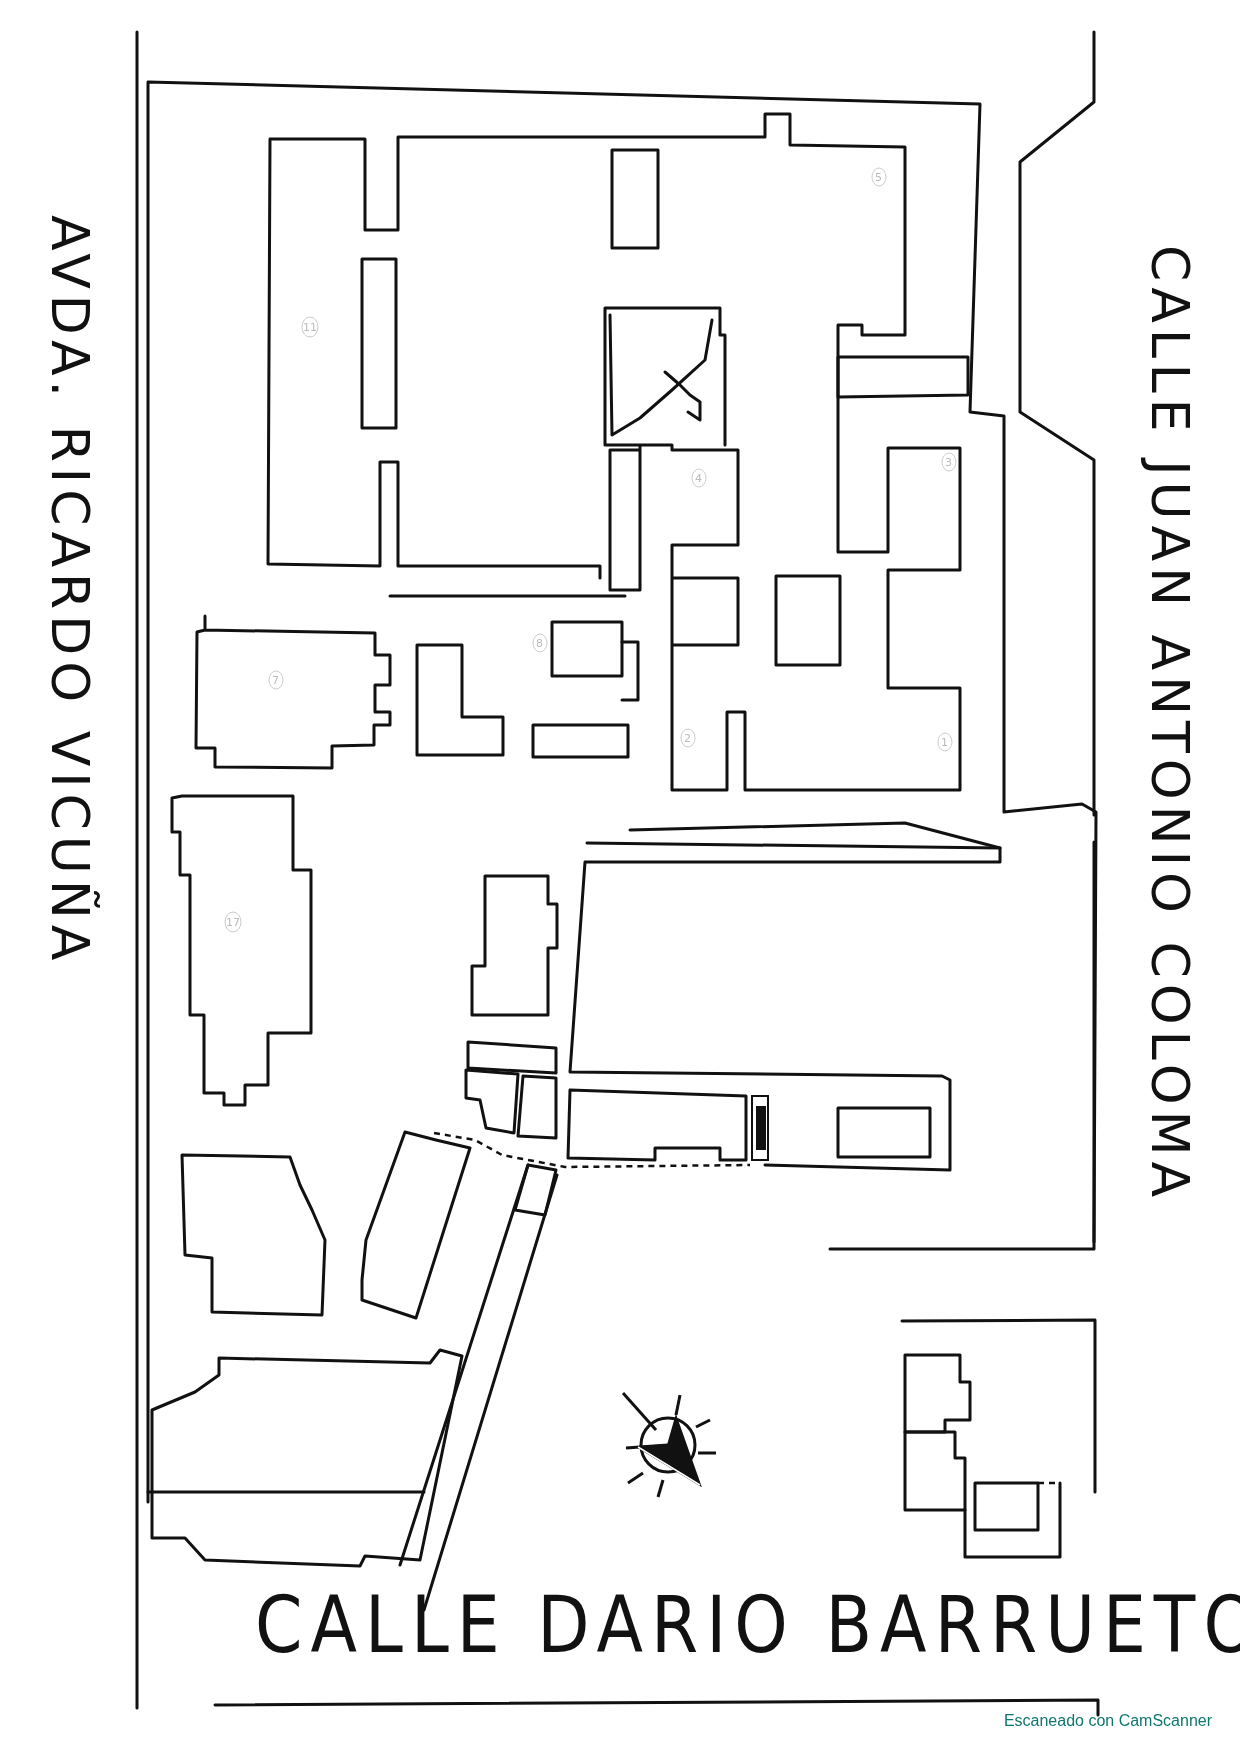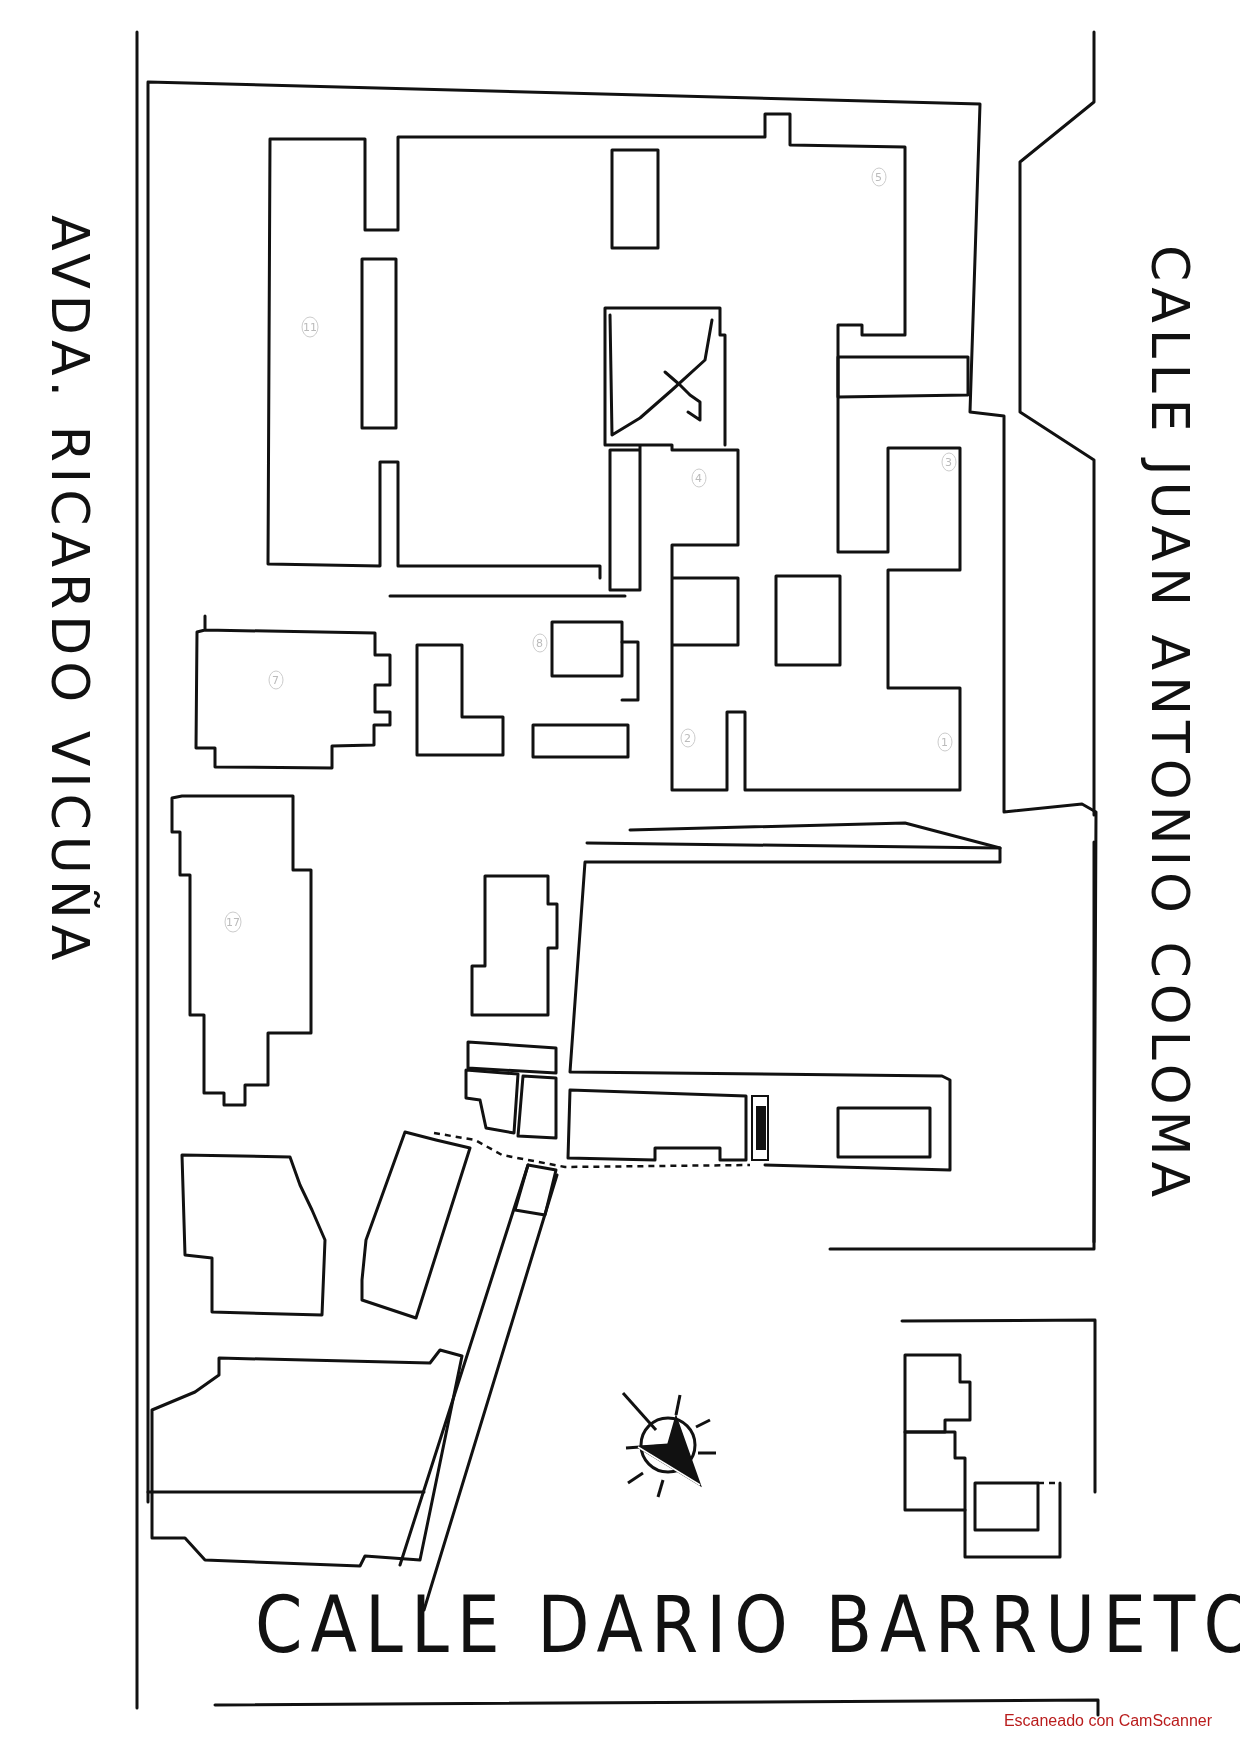--- a/index.html
+++ b/index.html
@@ -7,21 +7,21 @@
   #map{position:absolute;left:0;top:0;width:1240px;height:1755px;}
   .ln{fill:none;stroke:#111;stroke-width:3;stroke-linejoin:round;stroke-linecap:round;}
   .thin{fill:none;stroke:#111;stroke-width:2;}
   .dash{fill:none;stroke:#111;stroke-width:2.5;stroke-dasharray:6 5;}
   .lbl{font-family:"DejaVu Sans",sans-serif;font-size:11px;fill:#bbb;}
   .lblc{fill:none;stroke:#ccc;stroke-width:1;}
   .street{position:absolute;font-family:"DejaVu Sans",sans-serif;color:#111;font-weight:normal;letter-spacing:6px;white-space:nowrap;}
   #st-left{left:40px;top:215px;font-size:52px;transform-origin:0 0;transform:translate(0,0) rotate(90deg) translate(0,-60px);}
   #st-right{left:1140px;top:245px;font-size:52px;transform-origin:0 0;transform:rotate(90deg) translate(0,-60px);}
   #st-bottom{left:255px;top:1580px;font-size:68px;letter-spacing:8px;transform:scaleY(1.15);transform-origin:0 0;}
-  #footer{position:absolute;right:28px;top:1712px;font-size:16px;color:#b91c1c;font-family:"Liberation Sans",sans-serif;}
+  #footer{position:absolute;right:28px;top:1712px;font-size:16px;color:#0f766e;font-family:"Liberation Sans",sans-serif;}
 </style>
 </head>
 <body>
 
 <svg id="map" viewBox="0 0 1240 1755" xmlns="http://www.w3.org/2000/svg">
 
   <path class="ln" d="M137 32 L137 1708"></path>
   <path class="ln" d="M1094 32 L1094 102 L1020 162 L1020 412 L1094 460 L1094 815"></path>
   <path class="ln" d="M215 1705 L1098 1700 L1098 1715"></path>
   <path class="ln" d="M1094 842 L1094 1249 L830 1249"></path>

